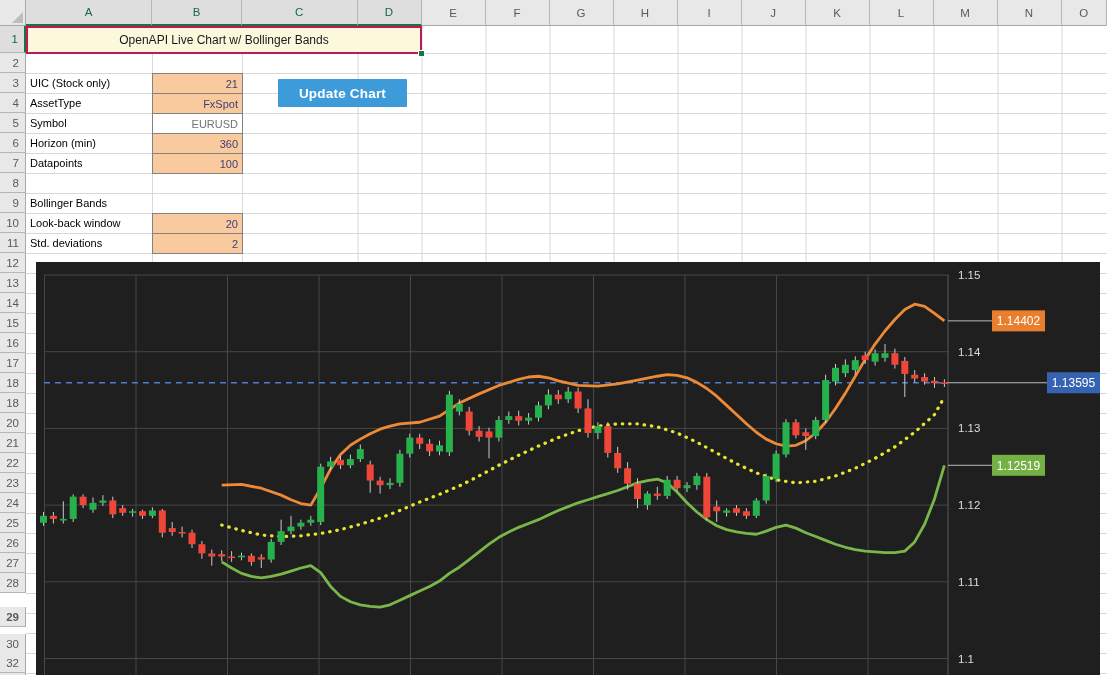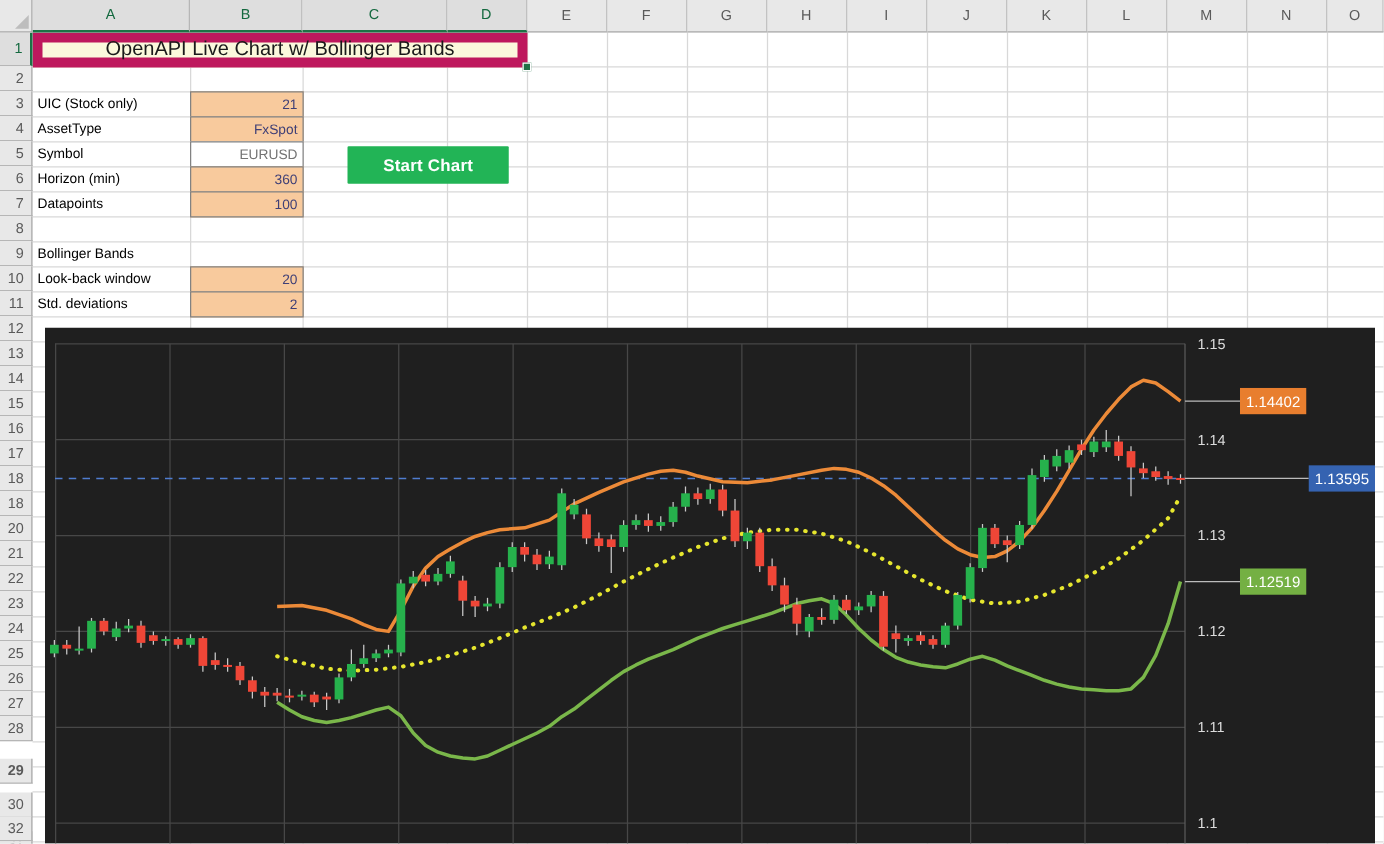--- a/index.html
+++ b/index.html
@@ -25,22 +25,22 @@
 
   
   .cell { position:absolute; z-index:2; font-size:11px; color:#000; white-space:nowrap;
           display:flex; align-items:center; }
   .lab { padding-left:3px; }
   .val { justify-content:flex-end; padding-right:4px; border:1px solid #828282; height:21px; }
   .val.input { background:#F8CA9D; color:#3F3F76; }
   .val.plain { background:#FFFFFF; color:#737373; }
 
   #titleCell { position:absolute; left:26px; top:26px; width:396px; height:28px; z-index:3;
-               background:#FBF8DC; border:8px solid #be185d; display:flex; align-items:center;
-               justify-content:center; font-size:16px; color:#1a1a1a; }
+               background:#FBF8DC; border:2px solid #be185d; display:flex; align-items:center;
+               justify-content:center; font-size:12px; color:#1a1a1a; }
   #fillHandle { position:absolute; left:418px; top:50px; width:7px; height:7px; background:#1E7145;
                 border:1px solid #fff; z-index:6; }
 
   
   .xbtn { position:absolute; left:278px; width:129px; z-index:3; color:#fff; font-weight:bold;
           font-size:13.5px; display:flex; align-items:center; justify-content:center;
           border-radius:1px; cursor:pointer; letter-spacing:.2px; }
 
   
   #chartBox { position:absolute; left:36px; top:262px; width:1064px; height:413px; z-index:10; }
@@ -170,21 +170,21 @@
   <div class="cell lab" style="left:27px;top:233px;width:124px;height:20px">Std. deviations</div>
 
   <div class="cell val input" style="left:152px;top:73px;width:91px">21</div>
   <div class="cell val input" style="left:152px;top:93px;width:91px">FxSpot</div>
   <div class="cell val plain" style="left:152px;top:113px;width:91px">EURUSD</div>
   <div class="cell val input" style="left:152px;top:133px;width:91px">360</div>
   <div class="cell val input" style="left:152px;top:153px;width:91px">100</div>
   <div class="cell val input" style="left:152px;top:213px;width:91px">20</div>
   <div class="cell val input" style="left:152px;top:233px;width:91px">2</div>
 
-  <div class="xbtn" id="btn1" style="top: 117px; height: 30px; background: rgb(34, 180, 86);">Start Chart</div>
+  <div class="xbtn" id="btn0" style="top: 79px; height: 28px; background: rgb(62, 155, 217);">Update Chart</div>
 
   <div id="chartBox"><svg width="1064" height="413">
         <rect x="0" y="0" width="1064" height="413" fill="#1F1F1F"></rect>
         <line x1="8" y1="13" x2="912" y2="13" stroke="#474747" stroke-width="1"></line>
         <line x1="8" y1="89.70000000000007" x2="912" y2="89.70000000000007" stroke="#474747" stroke-width="1"></line>
         <line x1="8" y1="166.40000000000015" x2="912" y2="166.40000000000015" stroke="#474747" stroke-width="1"></line>
         <line x1="8" y1="243.0999999999985" x2="912" y2="243.0999999999985" stroke="#474747" stroke-width="1"></line>
         <line x1="8" y1="319.7999999999986" x2="912" y2="319.7999999999986" stroke="#474747" stroke-width="1"></line>
         <line x1="8" y1="396.49999999999864" x2="912" y2="396.49999999999864" stroke="#474747" stroke-width="1"></line>
         <line x1="8.5" y1="13" x2="8.5" y2="413" stroke="#474747" stroke-width="1"></line>

